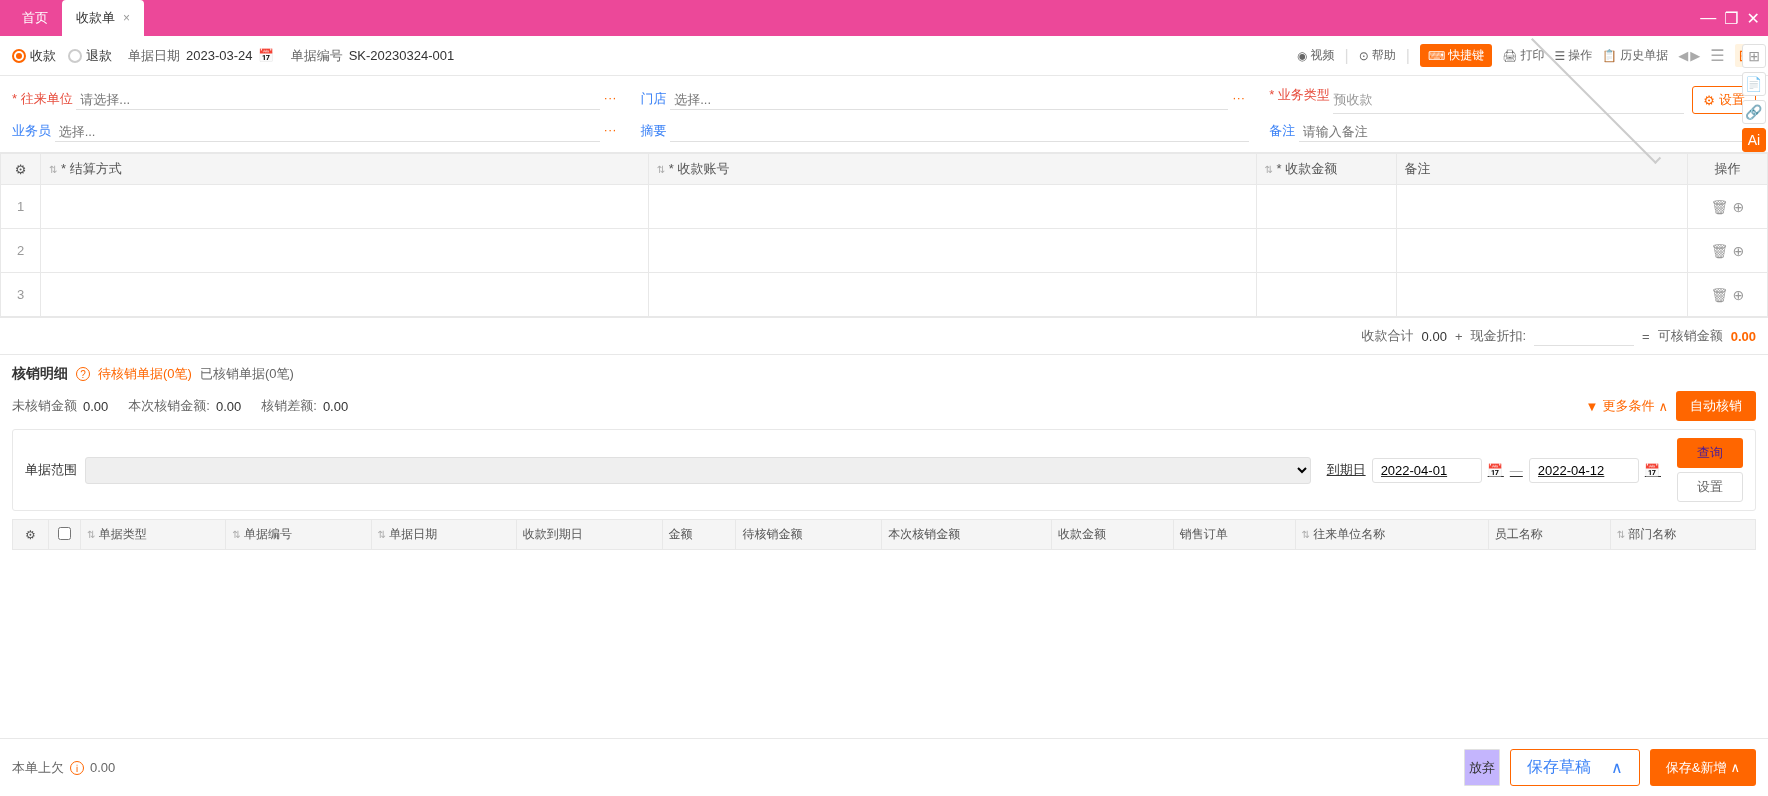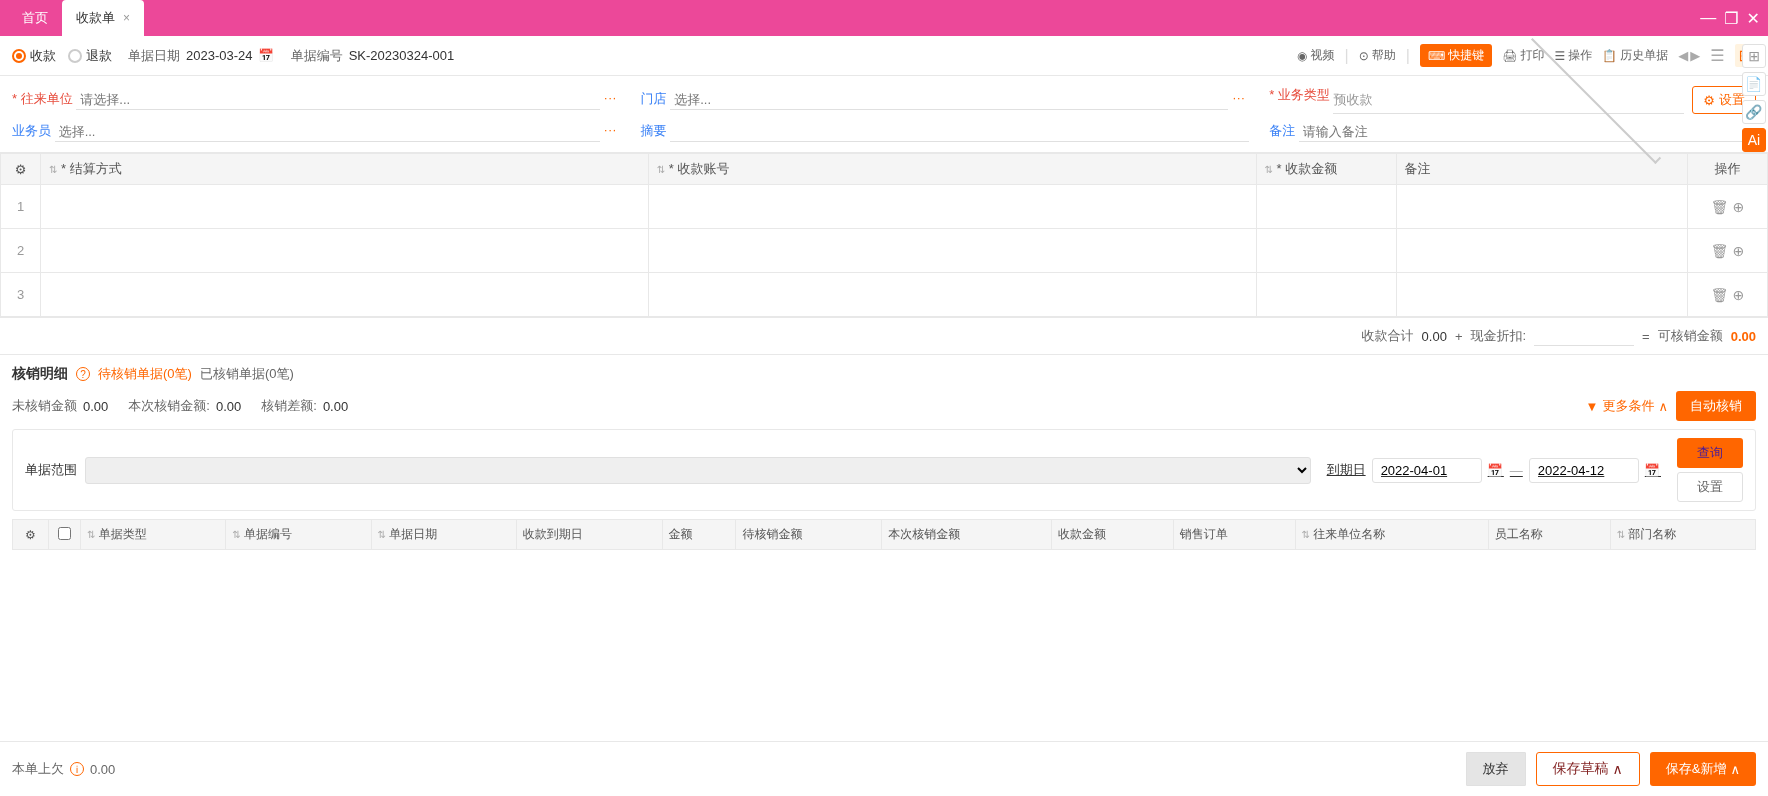--- a/index.html
+++ b/index.html
@@ -455,38 +455,38 @@
       font-size: 13px;
       color: #666;
     }
     .footer-actions {
       margin-left: auto;
       display: flex;
       gap: 10px;
     }
     .btn-abandon {
       border: 1px solid #e0e0e0;
-      background: #e5e5e5;
-      padding: 7px 16px;
+      background: #c4b5fd;
+      padding: 7px 4px;
       border-radius: 1px;
       cursor: pointer;
       font-size: 13px;
       color: #333;
     }
     .btn-save-draft {
       border: 1px solid #f60;
       background: #fff;
-      color: #7f1d1d;
+      color: #3b82f6;
       padding: 7px 16px;
       border-radius: 3px;
       cursor: pointer;
-      font-size: 14px;
-      display: flex;
-      align-items: center;
-      gap: 4px;
+      font-size: 16px;
+      display: flex;
+      align-items: center;
+      gap: 20px;
     }
     .btn-save-new {
       background: #f60;
       color: #fff;
       border: none;
       padding: 7px 16px;
       border-radius: 3px;
       cursor: pointer;
       font-size: 13px;
       display: flex;

